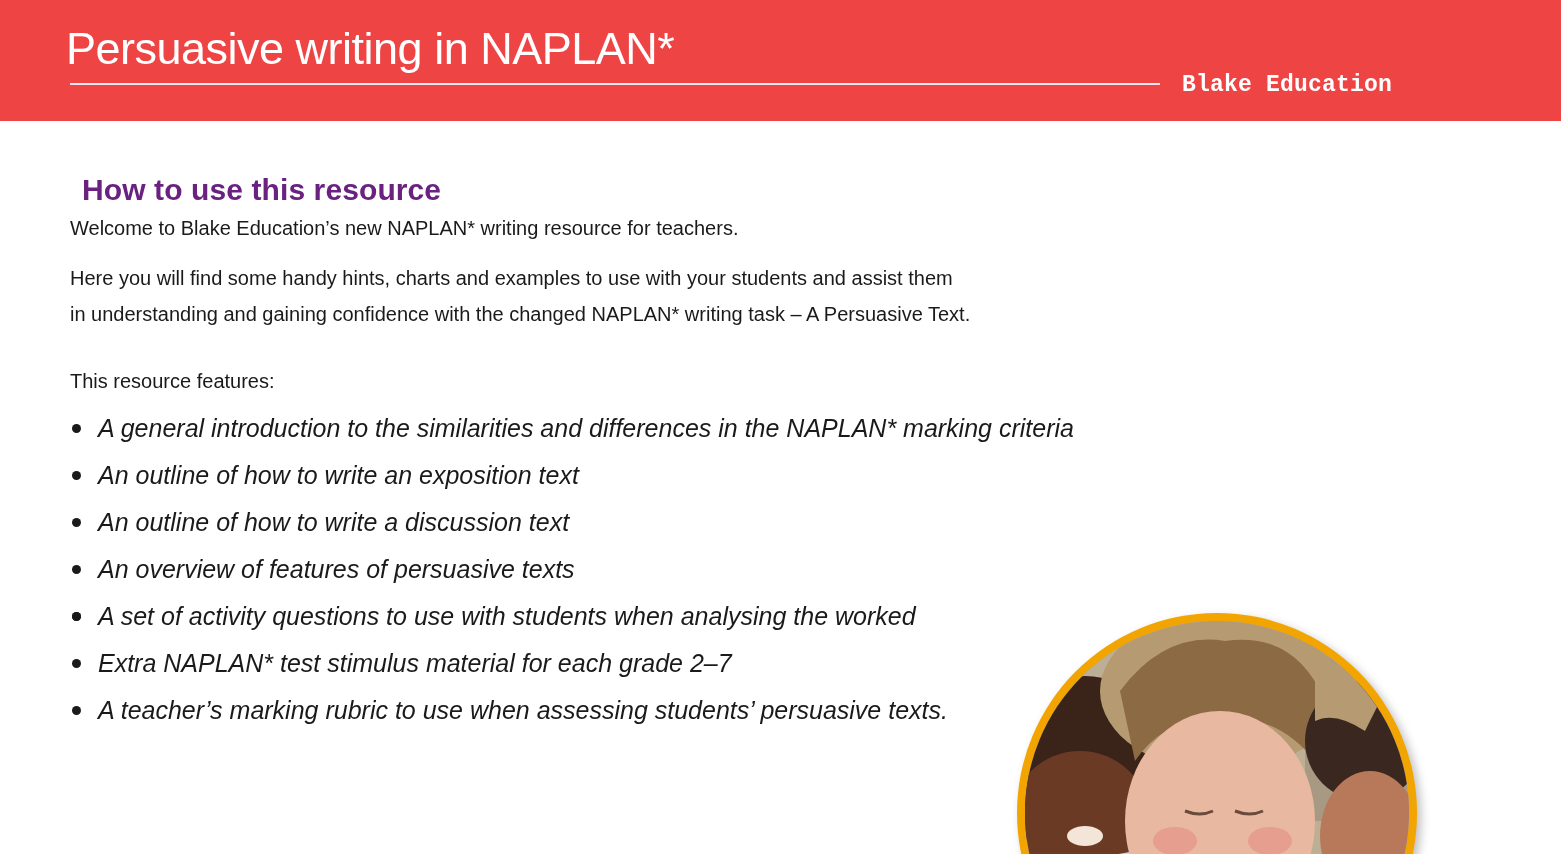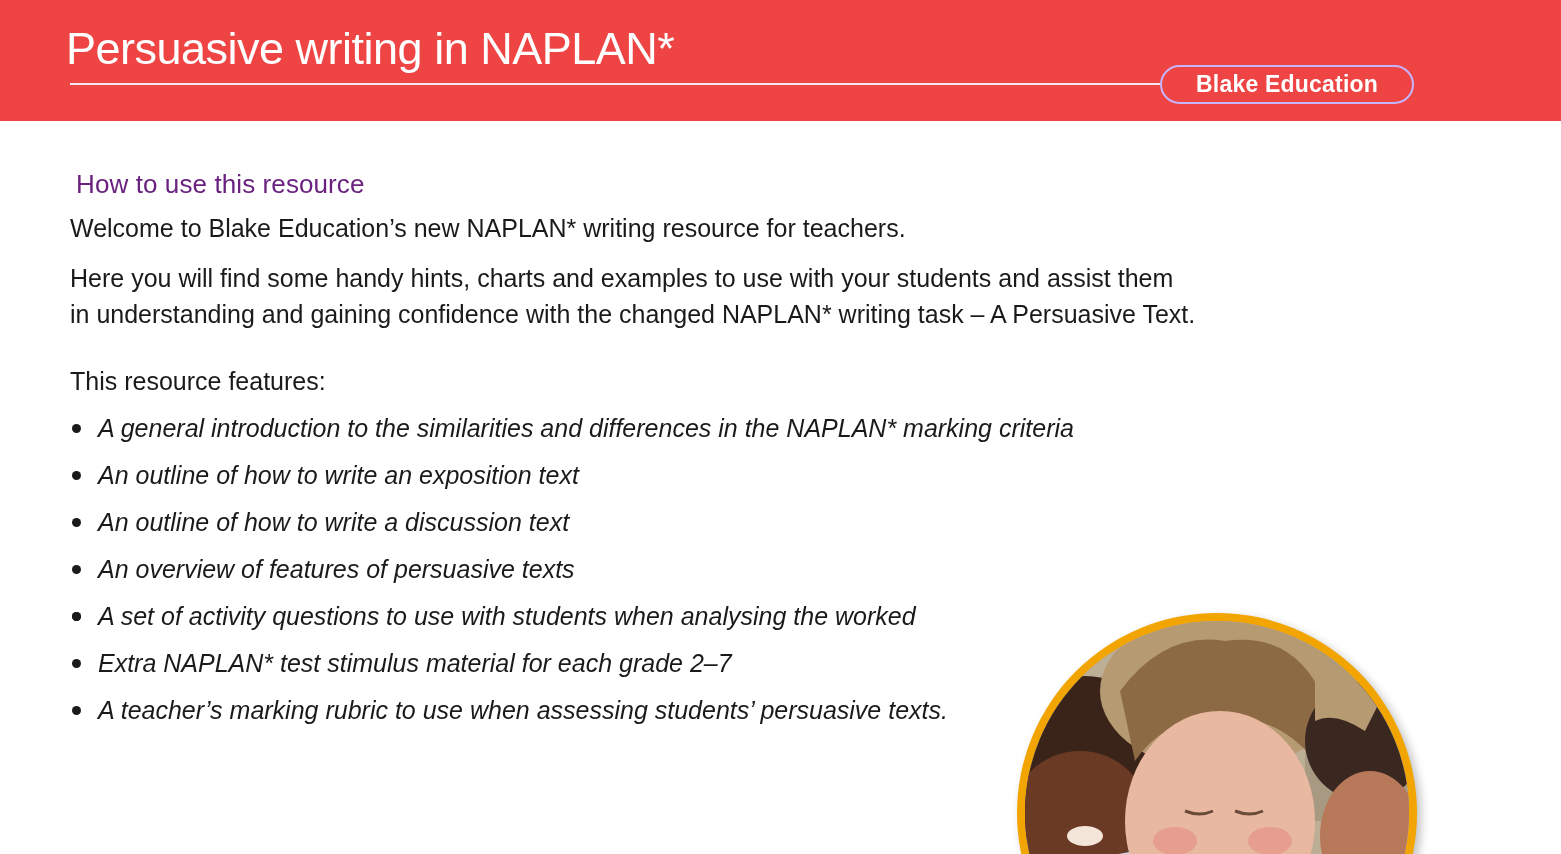--- a/index.html
+++ b/index.html
@@ -41,48 +41,49 @@
       width: 1092px;
       height: 2px;
       background: #f1e6f4;
     }
     .brand-badge {
       position: absolute;
       left: 1160px;
       top: 65px;
       width: 250px;
       height: 35px;
-      border: 2px solid #c4b5fd;
+      border: 2px solid #ef4444;
       border-radius: 20px;
       display: flex;
       align-items: center;
       justify-content: center;
       color: #ffffff;
       font-weight: bold;
       font-size: 23px;
       letter-spacing: 0.2px;
       box-sizing: content-box;
+      font-family: Liberation Mono, monospace;
     }
     .content {
       position: absolute;
       left: 70px;
       top: 158px;
       width: 1250px;
     }
     .section-heading {
-      margin: 6px;
-      font-size: 26px;
+      margin: 12px;
+      font-size: 30px;
       line-height: 40px;
       color: #6a2180;
-      font-weight: normal;
+      font-weight: bold;
       letter-spacing: 0.1px;
     }
     .para {
       margin: 0;
-      font-size: 25px;
+      font-size: 20px;
       line-height: 36px;
       color: #1a1a1a;
       white-space: nowrap;
     }
     .p-welcome { position: absolute; top: 52px; left: 0; }
     .p-intro { position: absolute; top: 102px; left: 0; }
     .p-features { position: absolute; top: 205px; left: 0; }
     .feature-list {
       position: absolute;
       top: 252px;

